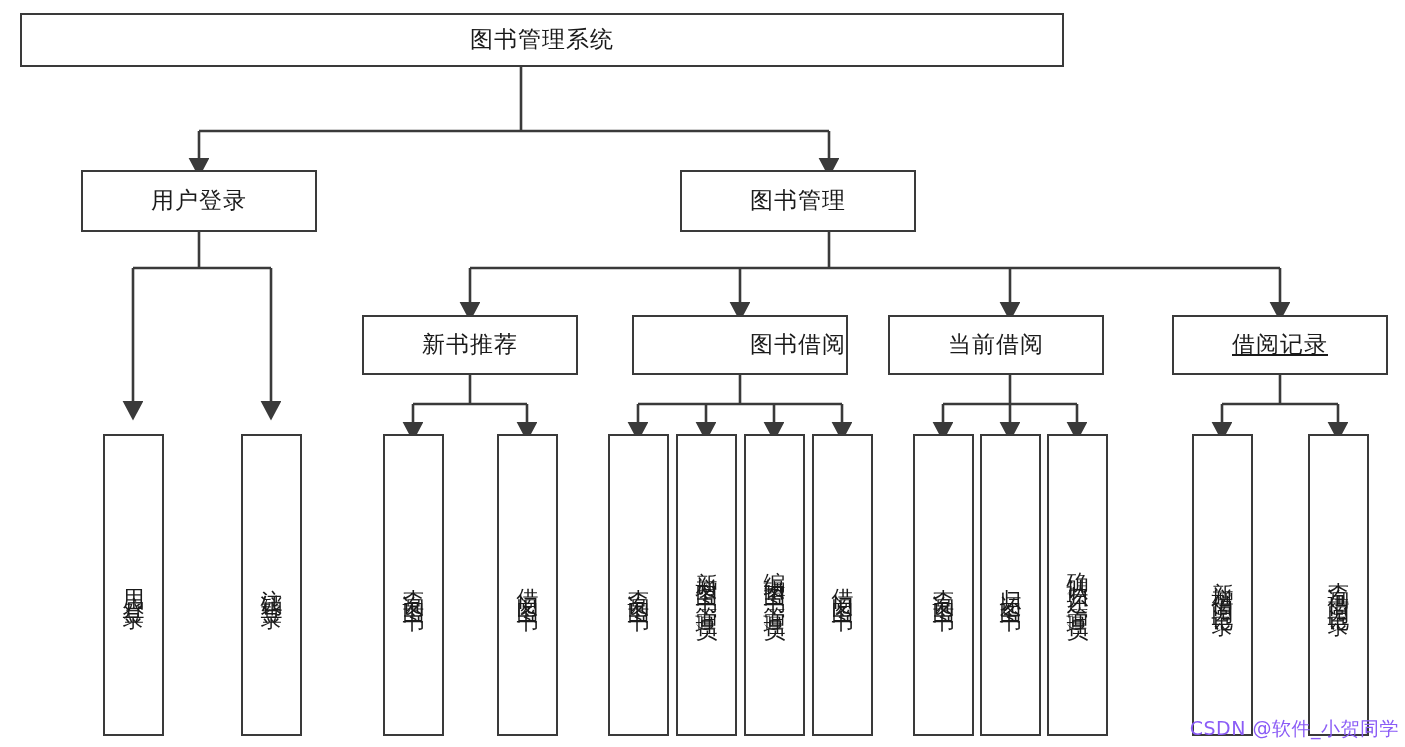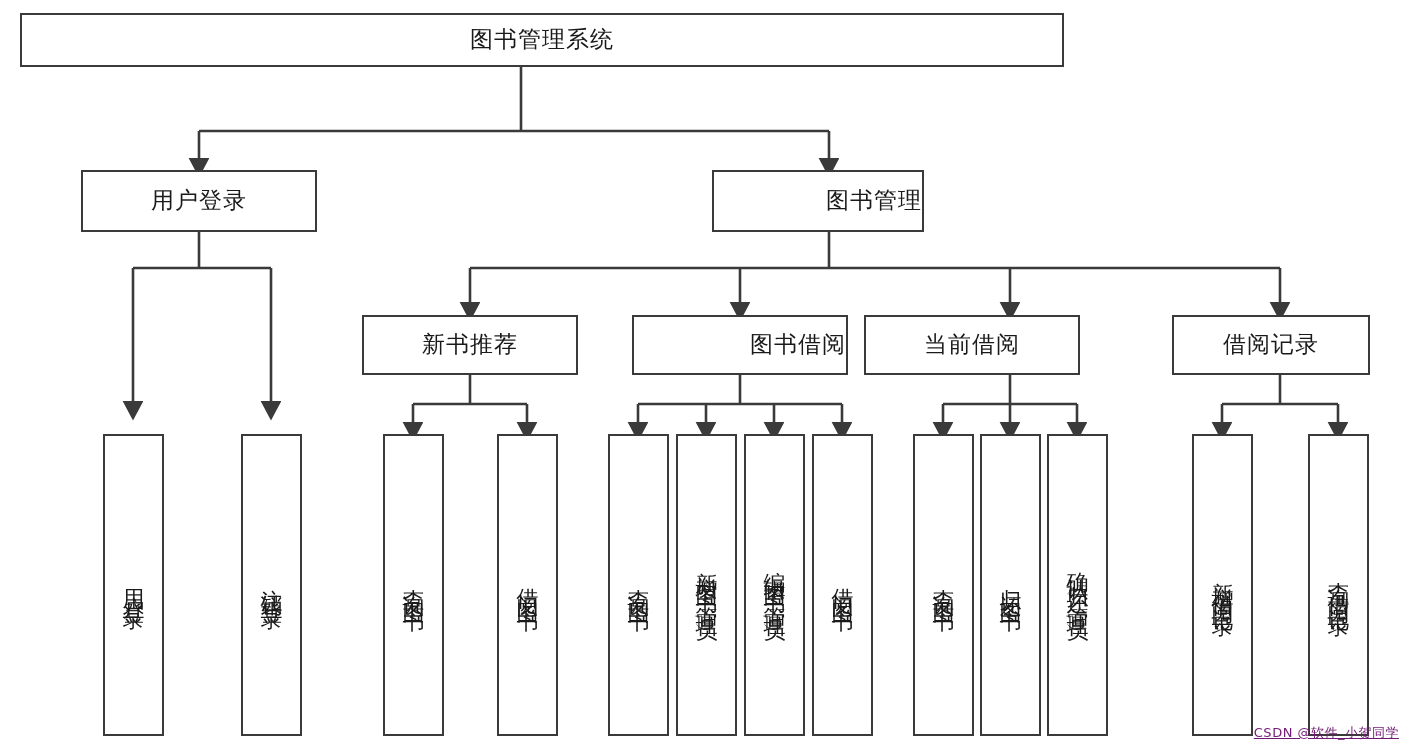--- a/index.html
+++ b/index.html
@@ -49,26 +49,25 @@
     text-orientation: upright;
     letter-spacing: 7px;
     line-height: 1;
     text-align: center;
     white-space: nowrap;
   }
   .watermark {
     position: absolute;
     right: 6px;
     bottom: 5px;
-    font-size: 13px;
-    color: #701a75;
+    font-size: 19px;
+    color: #8b5cf6;
     white-space: nowrap;
     z-index: 3;
     letter-spacing: 0.5px;
-    text-decoration: underline;
   }
 </style>
 </head>
 <body>
 
 <div id="canvas">
 
   <svg class="edges" viewBox="0 0 1405 747">
     <defs>
       <marker id="arrow" markerWidth="11" markerHeight="11" refX="1.5" refY="4" orient="auto" markerUnits="strokeWidth">
@@ -119,34 +118,34 @@
     </g>
   </svg>
 
   <div class="node horiz" style="left:20px; top:13px; width:1044px; height:54px;">
     <span>图书管理系统</span>
   </div>
 
   <div class="node horiz" style="left:81px; top:170px; width:236px; height:62px;">
     <span>用户登录</span>
   </div>
-  <div class="node horiz" style="left:712px; top:170px; width:212px; height:62px;justify-content:flex-end;">
+  <div class="node horiz" style="left:680px; top:170px; width:236px; height:62px;">
     <span>图书管理</span>
   </div>
 
   <div class="node horiz" style="left:362px; top:315px; width:216px; height:60px;align-items:center;">
     <span>新书推荐</span>
   </div>
   <div class="node horiz" style="left:632px; top:315px; width:216px; height:60px;justify-content:flex-end;">
     <span>图书借阅</span>
   </div>
-  <div class="node horiz" style="left:864px; top:315px; width:216px; height:60px;">
+  <div class="node horiz" style="left:888px; top:315px; width:216px; height:60px;">
     <span>当前借阅</span>
   </div>
-  <div class="node horiz" style="left:1172px; top:315px; width:198px; height:60px;">
+  <div class="node horiz" style="left:1172px; top:315px; width:216px; height:60px;text-decoration:underline;">
     <span>借阅记录</span>
   </div>
 
   <div class="node vert" style="left:103px; top:434px; width:61px; height:302px;">
     <span class="vtext">用户登录</span>
   </div>
   <div class="node vert" style="left:241px; top:434px; width:61px; height:302px;">
     <span class="vtext">注销登录</span>
   </div>
 

